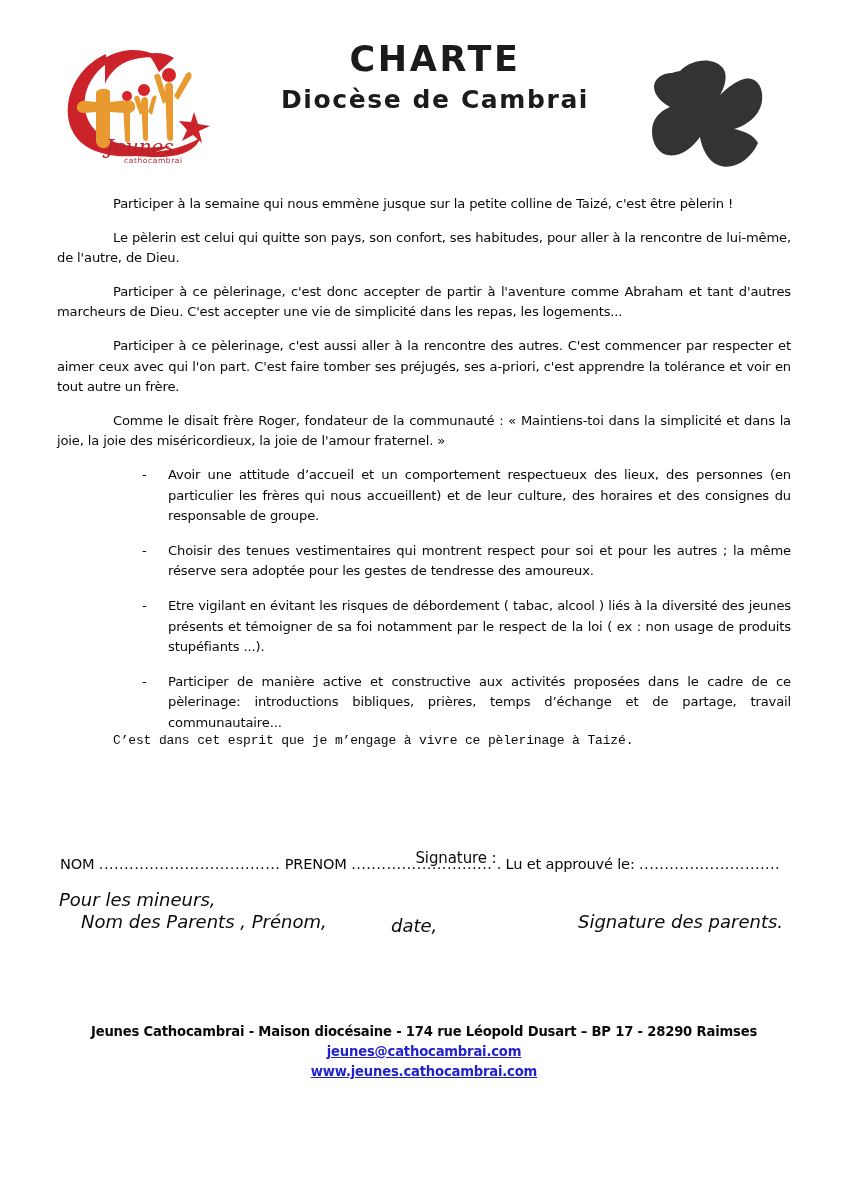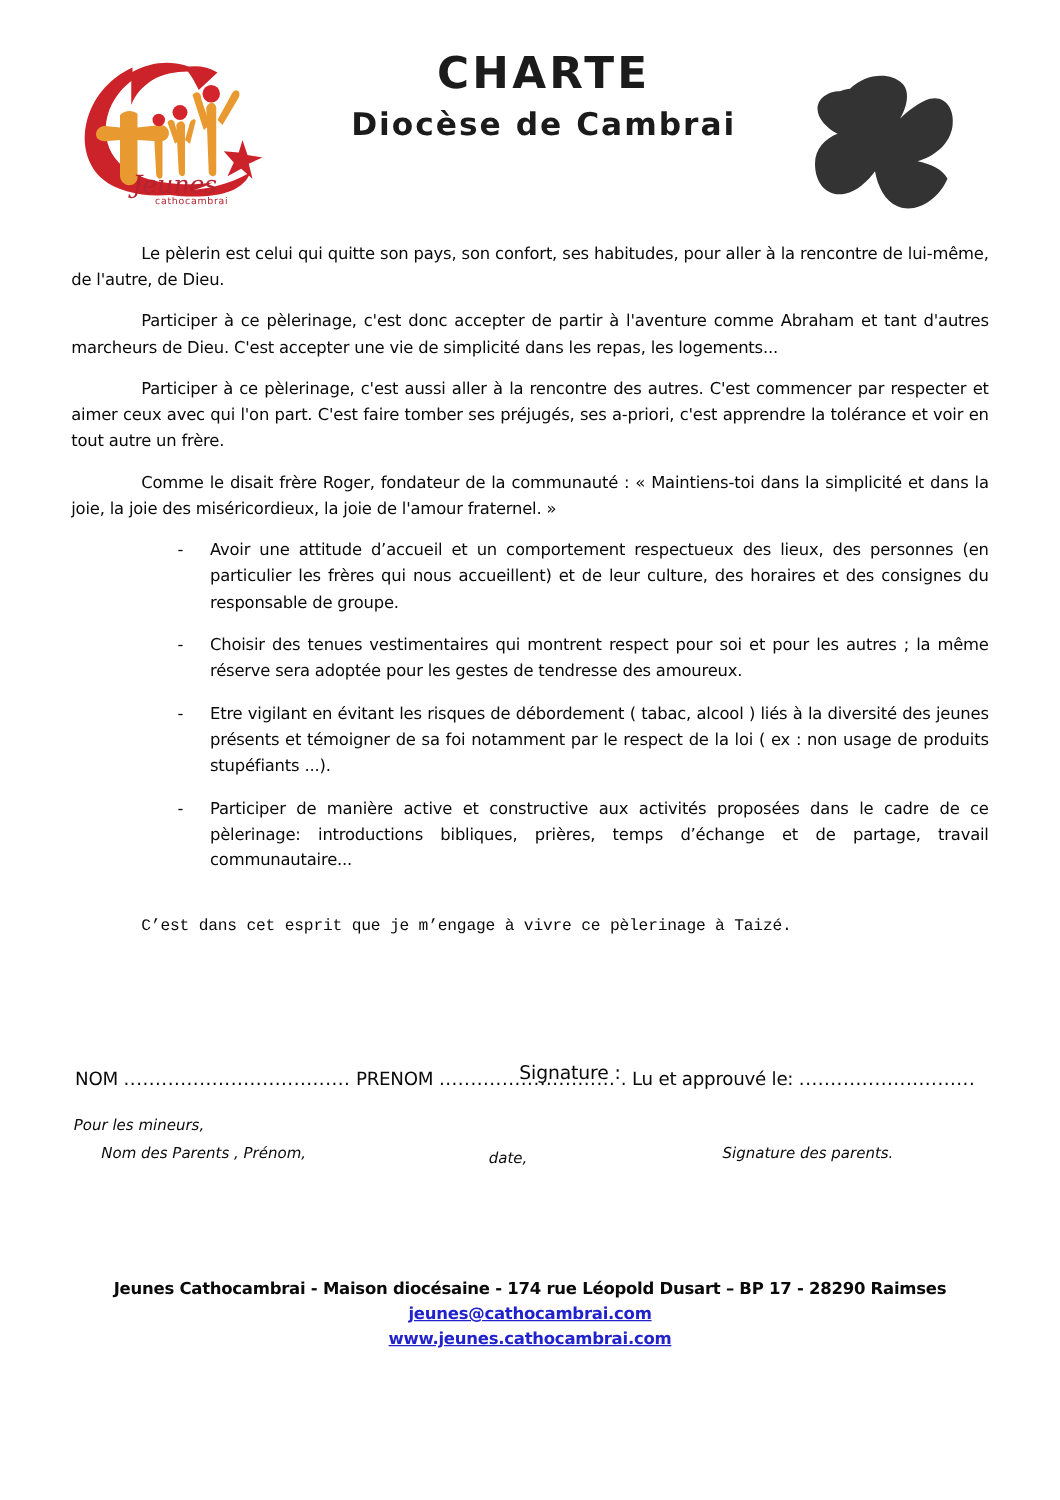--- a/index.html
+++ b/index.html
@@ -176,21 +176,21 @@
   .signature-label span { position: relative; left: 32px; }
 
   
   .minors {
     position: absolute;
     left: 59px;
     top: 890px;
     width: 740px;
     font-style: italic;
     font-family: "DejaVu Sans", sans-serif;
-    font-size: 12px;
+    font-size: 18px;
     line-height: 20px;
     color: #0a0a0a;
   }
   .minors .line1 { display: block; }
   .minors .line2 {
     display: block;
     position: relative;
     height: 20px;
     margin-top: 2px;
   }
@@ -283,20 +283,21 @@
                  C 54 100, 46 108, 36 110 C 22 113, 12 102, 12 86
                  C 12 74, 20 66, 30 62 C 22 58, 14 50, 14 42
                  C 14 34, 22 28, 32 28 C 35 27, 38 26, 40 26 Z" fill="#333333"></path>
       </svg>
     </div>
 
   </div>
 
   <div class="body-area">
 
+    <p class="para">Participer à la semaine qui nous emmène jusque sur la petite colline de Taizé, c'est être pèlerin !</p>
     <p class="para">Le pèlerin est celui qui quitte son pays, son confort, ses habitudes, pour aller à la rencontre de lui-même, de l'autre, de Dieu.</p>
     <p class="para">Participer à ce pèlerinage, c'est donc accepter de partir à l'aventure comme Abraham et tant d'autres marcheurs de Dieu. C'est accepter une vie de simplicité dans les repas, les logements...</p>
     <p class="para">Participer à ce pèlerinage, c'est aussi aller à la rencontre des autres. C'est commencer par respecter et aimer ceux avec qui l'on part. C'est faire tomber ses préjugés, ses a-priori, c'est apprendre la tolérance et voir en tout autre un frère.</p>
     <p class="para">Comme le disait frère Roger, fondateur de la communauté : « Maintiens-toi dans la simplicité et dans la joie, la joie des miséricordieux, la joie de l'amour fraternel. »</p>
 
 
     <ul class="req-list">
       <li>
         <span class="dash">-</span>
         <span>Avoir une attitude d’accueil et un comportement respectueux des lieux, des personnes (en particulier les frères qui nous accueillent) et de leur culture, des horaires et des consignes du responsable de groupe.</span>

